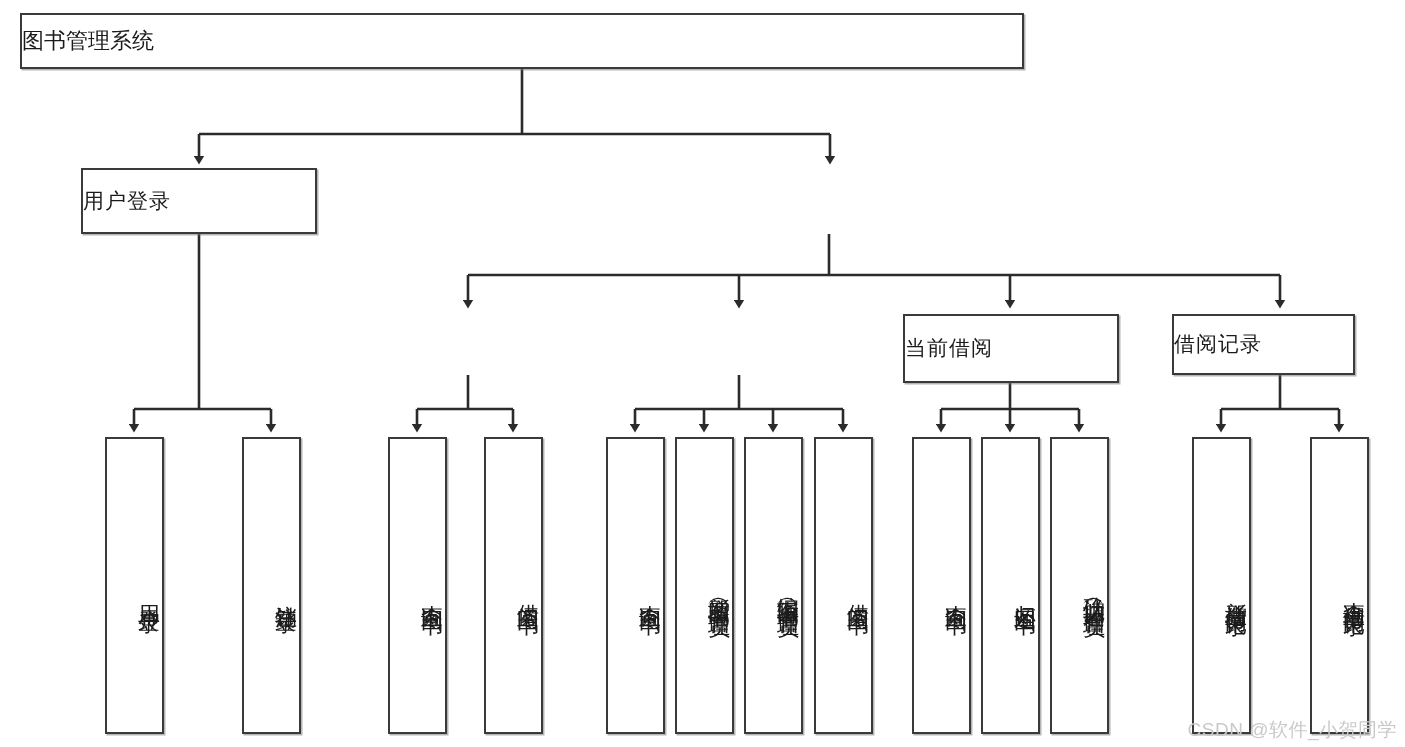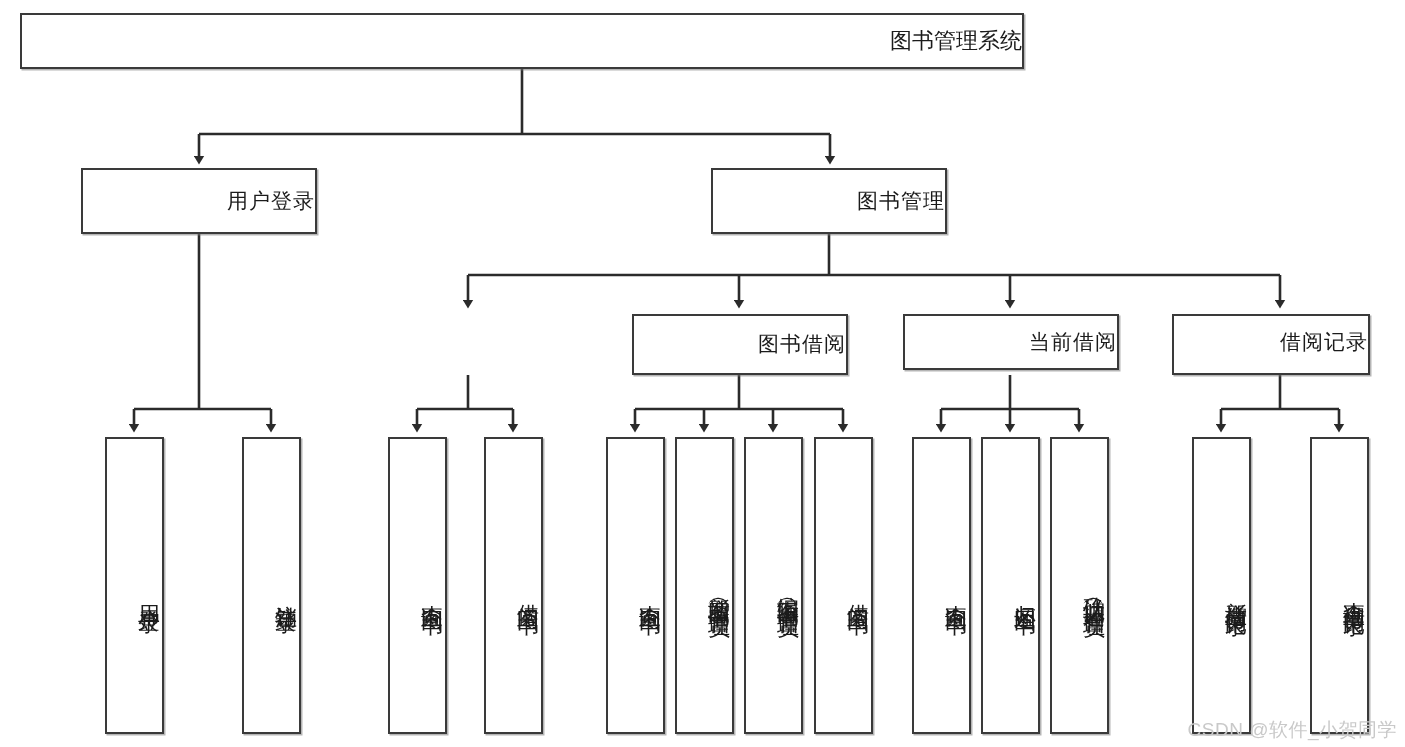--- a/index.html
+++ b/index.html
@@ -9,21 +9,21 @@
   }
   #stage{position:relative;width:1405px;height:747px;background:#fff;}
   svg.lines{position:absolute;left:0;top:0;width:1405px;height:747px;pointer-events:none;}
 
   .node{
     position:absolute;
     box-sizing:border-box;
     background:#ffffff;
     border:2.5px solid #3a3a3a;
     box-shadow:1.5px 1.5px 0 0 rgba(120,120,120,0.55);
-    display:flex;align-items:center;justify-content:flex-end;
+    display:flex;align-items:center;justify-content:flex-start;
     color:#1b1b1b;
     line-height:1.18;
   }
   .node.h{ font-size:21px; letter-spacing:1px; }
   .node.root{ font-size:22px; }
   .node.v{
     writing-mode:vertical-rl;
     text-orientation:upright;
     font-size:22px;
     letter-spacing:3px;
@@ -96,31 +96,25 @@
     </g>
   </svg>
 
   <div class="node root" style="left:20px;top:13px;width:1004px;height:56px;">
     <span>图书管理系统</span>
   </div>
 
   <div class="node h" style="left:81px;top:168px;width:236px;height:66px;">
     <span>用户登录</span>
   </div>
-  <div class="node h" style="left:711px;top:168px;width:236px;height:66px;">
-    <span>图书管理</span>
-  </div>
 
-  <div class="node h" style="left:632px;top:314px;width:216px;height:61px;">
-    <span>图书借阅</span>
-  </div>
-  <div class="node h" style="left:903px;top:314px;width:216px;height:56px;">
+  <div class="node h" style="left:903px;top:314px;width:216px;height:69px;">
     <span>当前借阅</span>
   </div>
-  <div class="node h" style="left:1172px;top:314px;width:198px;height:61px;font-family:Liberation Mono, monospace;">
+  <div class="node h" style="left:1172px;top:314px;width:183px;height:61px;">
     <span>借阅记录</span>
   </div>
 
   <div class="node v" style="left:105px;top:437px;width:59px;height:297px;">
     <span>用户登录</span>
   </div>
   <div class="node v" style="left:242px;top:437px;width:59px;height:297px;">
     <span>注销登录</span>
   </div>
 

